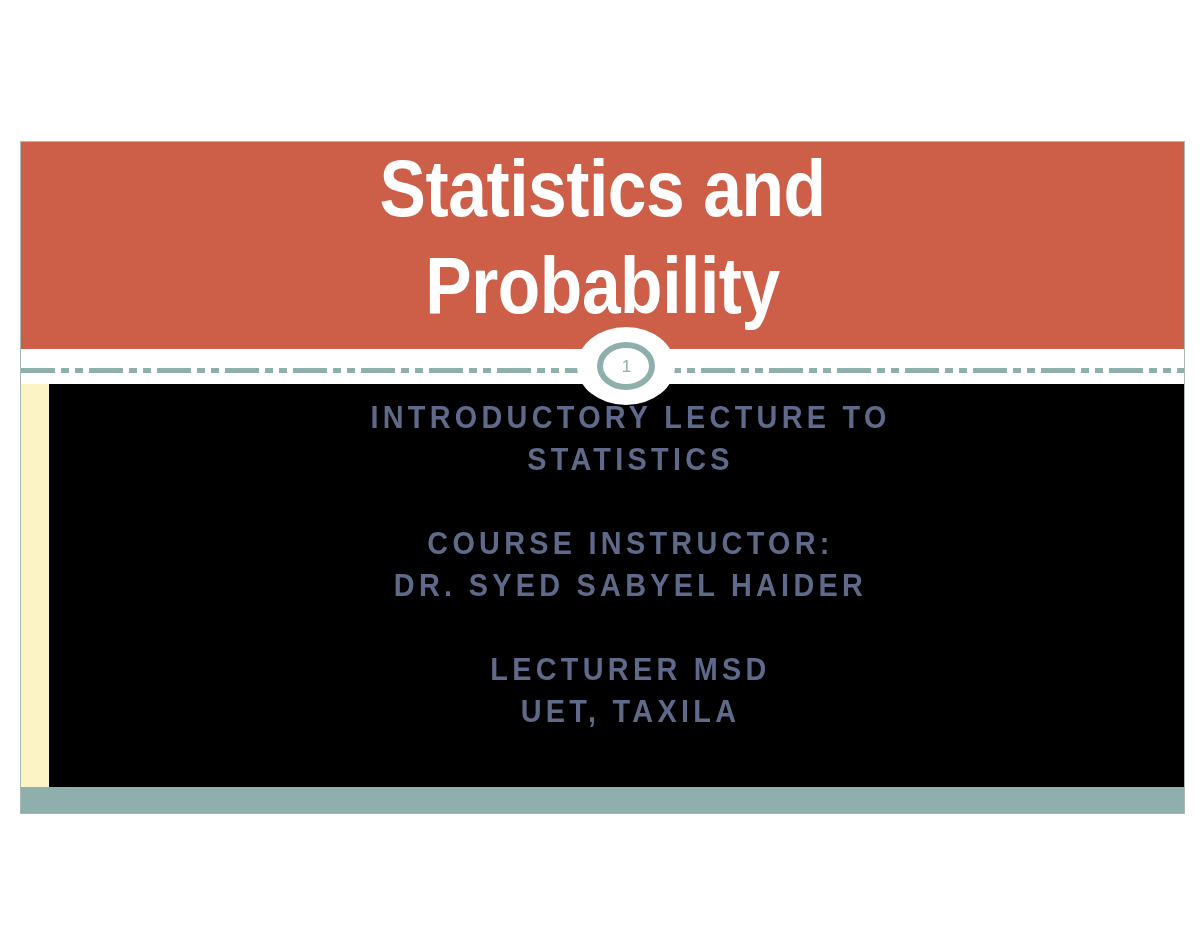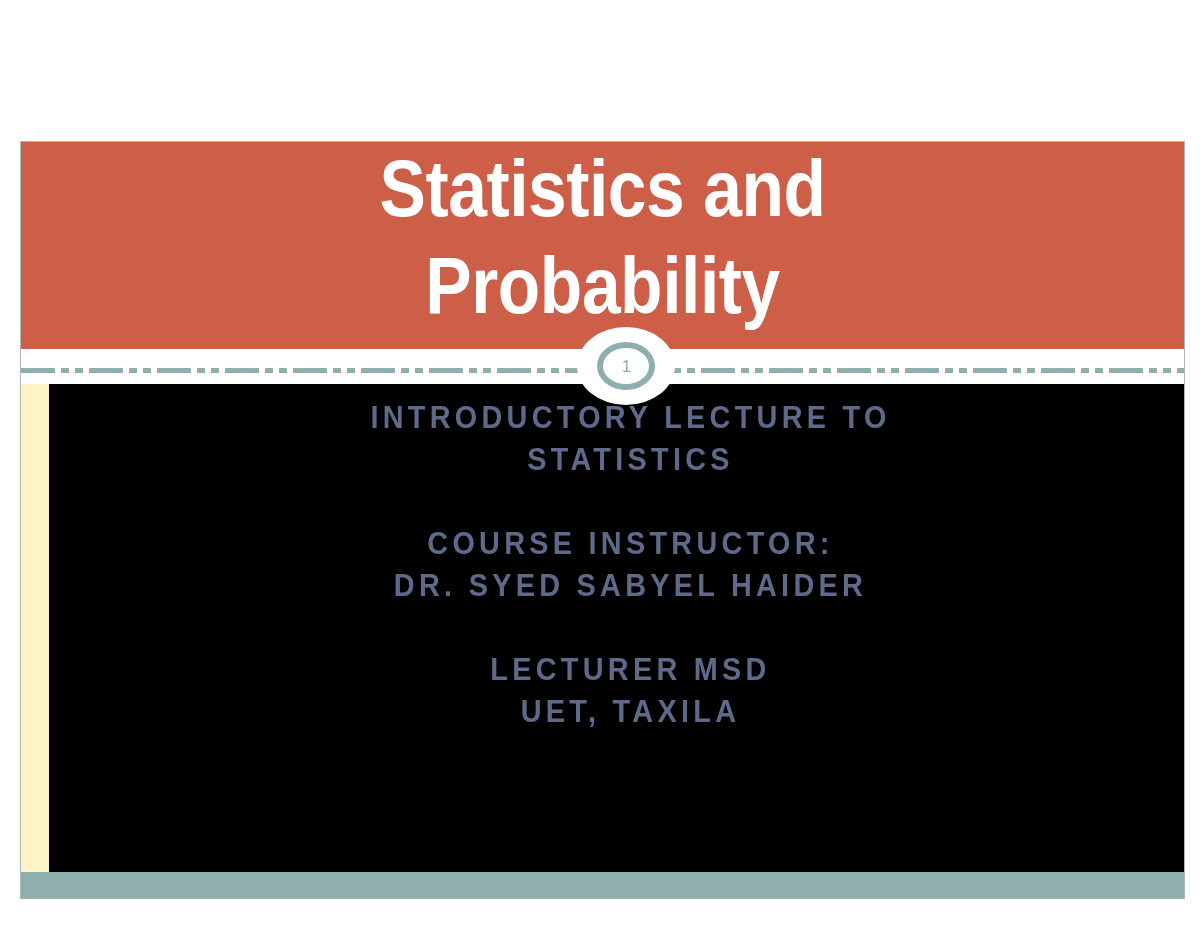--- a/index.html
+++ b/index.html
@@ -20,21 +20,21 @@
     height: 927px;
     background: #ffffff;
   }
 
   
   #slide {
     position: absolute;
     left: 20px;
     top: 141px;
     width: 1165px;
-    height: 758px;
+    height: 673px;
     box-sizing: border-box;
     border: 1px solid #a9b8b8;
     background: #FCF4C4;
     overflow: hidden;
     padding-left: 47px;
   }
 
   
   .title-band {
     position: absolute;

